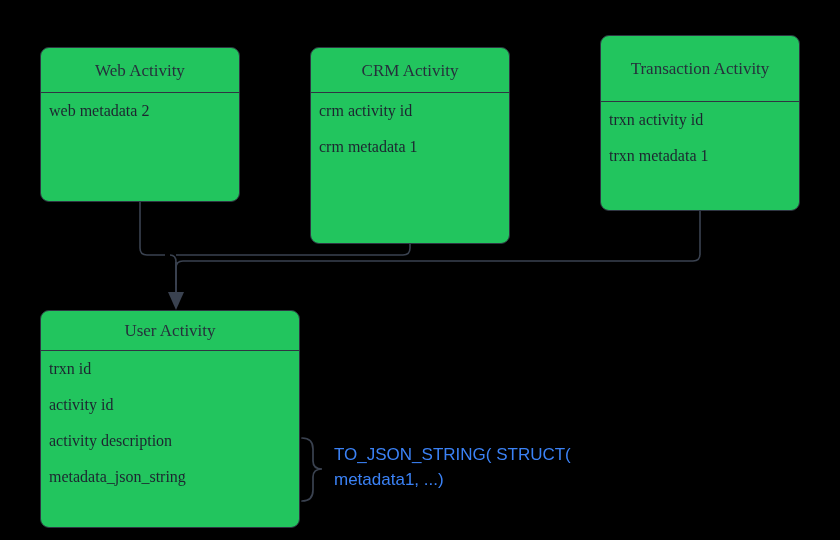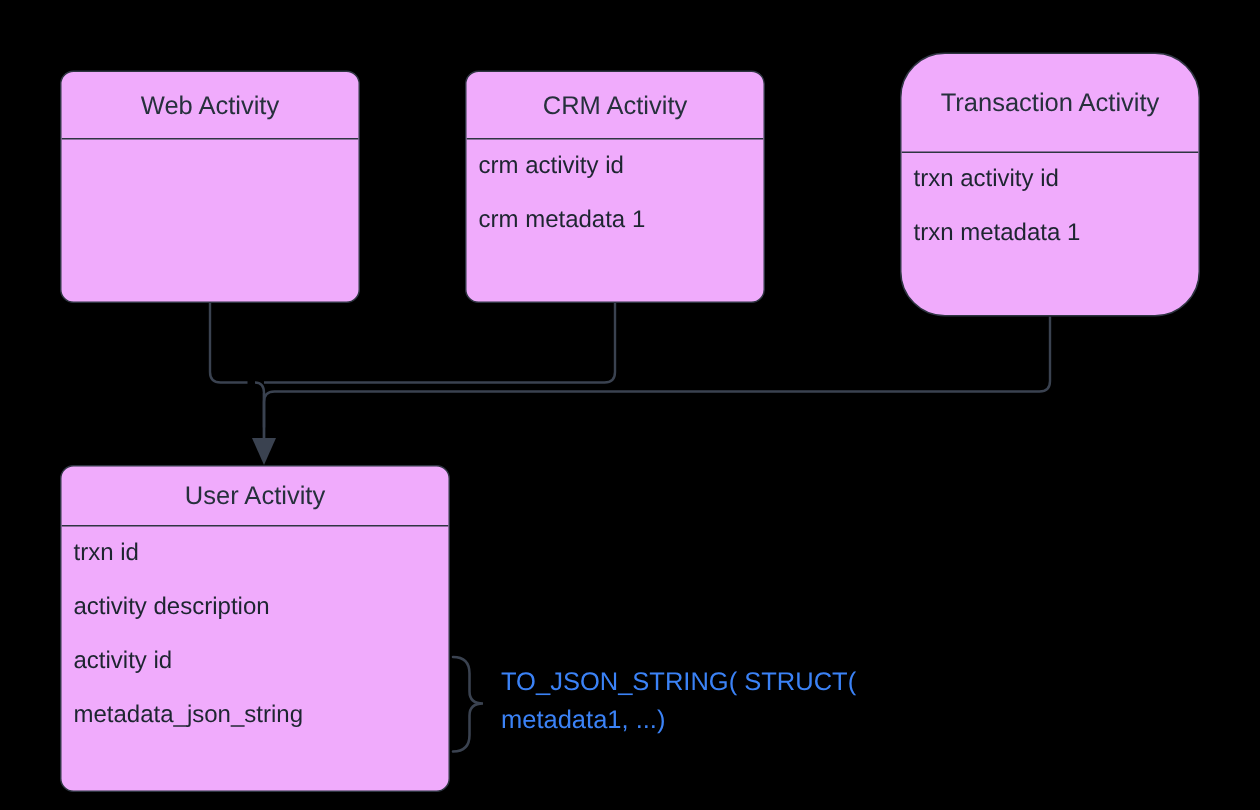--- a/index.html
+++ b/index.html
@@ -24,25 +24,26 @@
   .edges {
     position: absolute;
     left: 0;
     top: 0;
     width: 840px;
     height: 540px;
     pointer-events: none;
   }
   .entity {
     position: absolute;
-    background: #f0abfc;
+    background: #22c55e;
     border: 1.2px solid #2f3542;
     border-radius: 9px;
     box-sizing: border-box;
     overflow: hidden;
+    font-family: Liberation Serif, serif;
   }
   .entity-title {
     text-align: center;
     color: #26303c;
     font-size: 17px;
     line-height: 21px;
     box-sizing: border-box;
     display: flex;
     align-items: center;
     justify-content: center;
@@ -88,45 +89,46 @@
              L 313 461
              Q 313 469 322 469
              Q 313 469 313 477
              L 313 490
              Q 313 501 302 501" fill="none" stroke="#3a4250" stroke-width="1.7" stroke-linecap="round"></path>
   </svg>
 
   <div class="entity" style="left:40px; top:47px; width:200px; height:155px;">
     <div class="entity-title" style="height:45px;">Web Activity</div>
     <div class="entity-rows">
+      <div class="entity-row">web metadata 2</div>
     </div>
   </div>
 
-  <div class="entity" style="left:310px; top:47px; width:200px; height:155px;">
+  <div class="entity" style="left:310px; top:47px; width:200px; height:197px;">
     <div class="entity-title" style="height:45px;">CRM Activity</div>
     <div class="entity-rows">
       <div class="entity-row">crm activity id</div>
       <div class="entity-row">crm metadata 1</div>
     </div>
   </div>
 
-  <div class="entity" style="left:600px; top:35px; width:200px; height:176px;border-radius:30px;">
+  <div class="entity" style="left:600px; top:35px; width:200px; height:176px;">
     <div class="entity-title" style="height:66px; padding:0 24px;">Transaction Activity</div>
     <div class="entity-rows">
       <div class="entity-row">trxn activity id</div>
       <div class="entity-row">trxn metadata 1</div>
     </div>
   </div>
 
   <div class="entity" style="left:40px; top:310px; width:260px; height:218px;">
     <div class="entity-title" style="height:40px;">User Activity</div>
     <div class="entity-rows">
       <div class="entity-row">trxn id</div>
+      <div class="entity-row">activity id</div>
       <div class="entity-row">activity description</div>
-      <div class="entity-row">activity id</div>
       <div class="entity-row">metadata_json_string</div>
     </div>
   </div>
 
   <div class="annotation" style="left:334px; top:442px; width:330px;">TO_JSON_STRING( STRUCT(
 metadata1, ...)</div>
 
 </div>
 
 </body></html>

